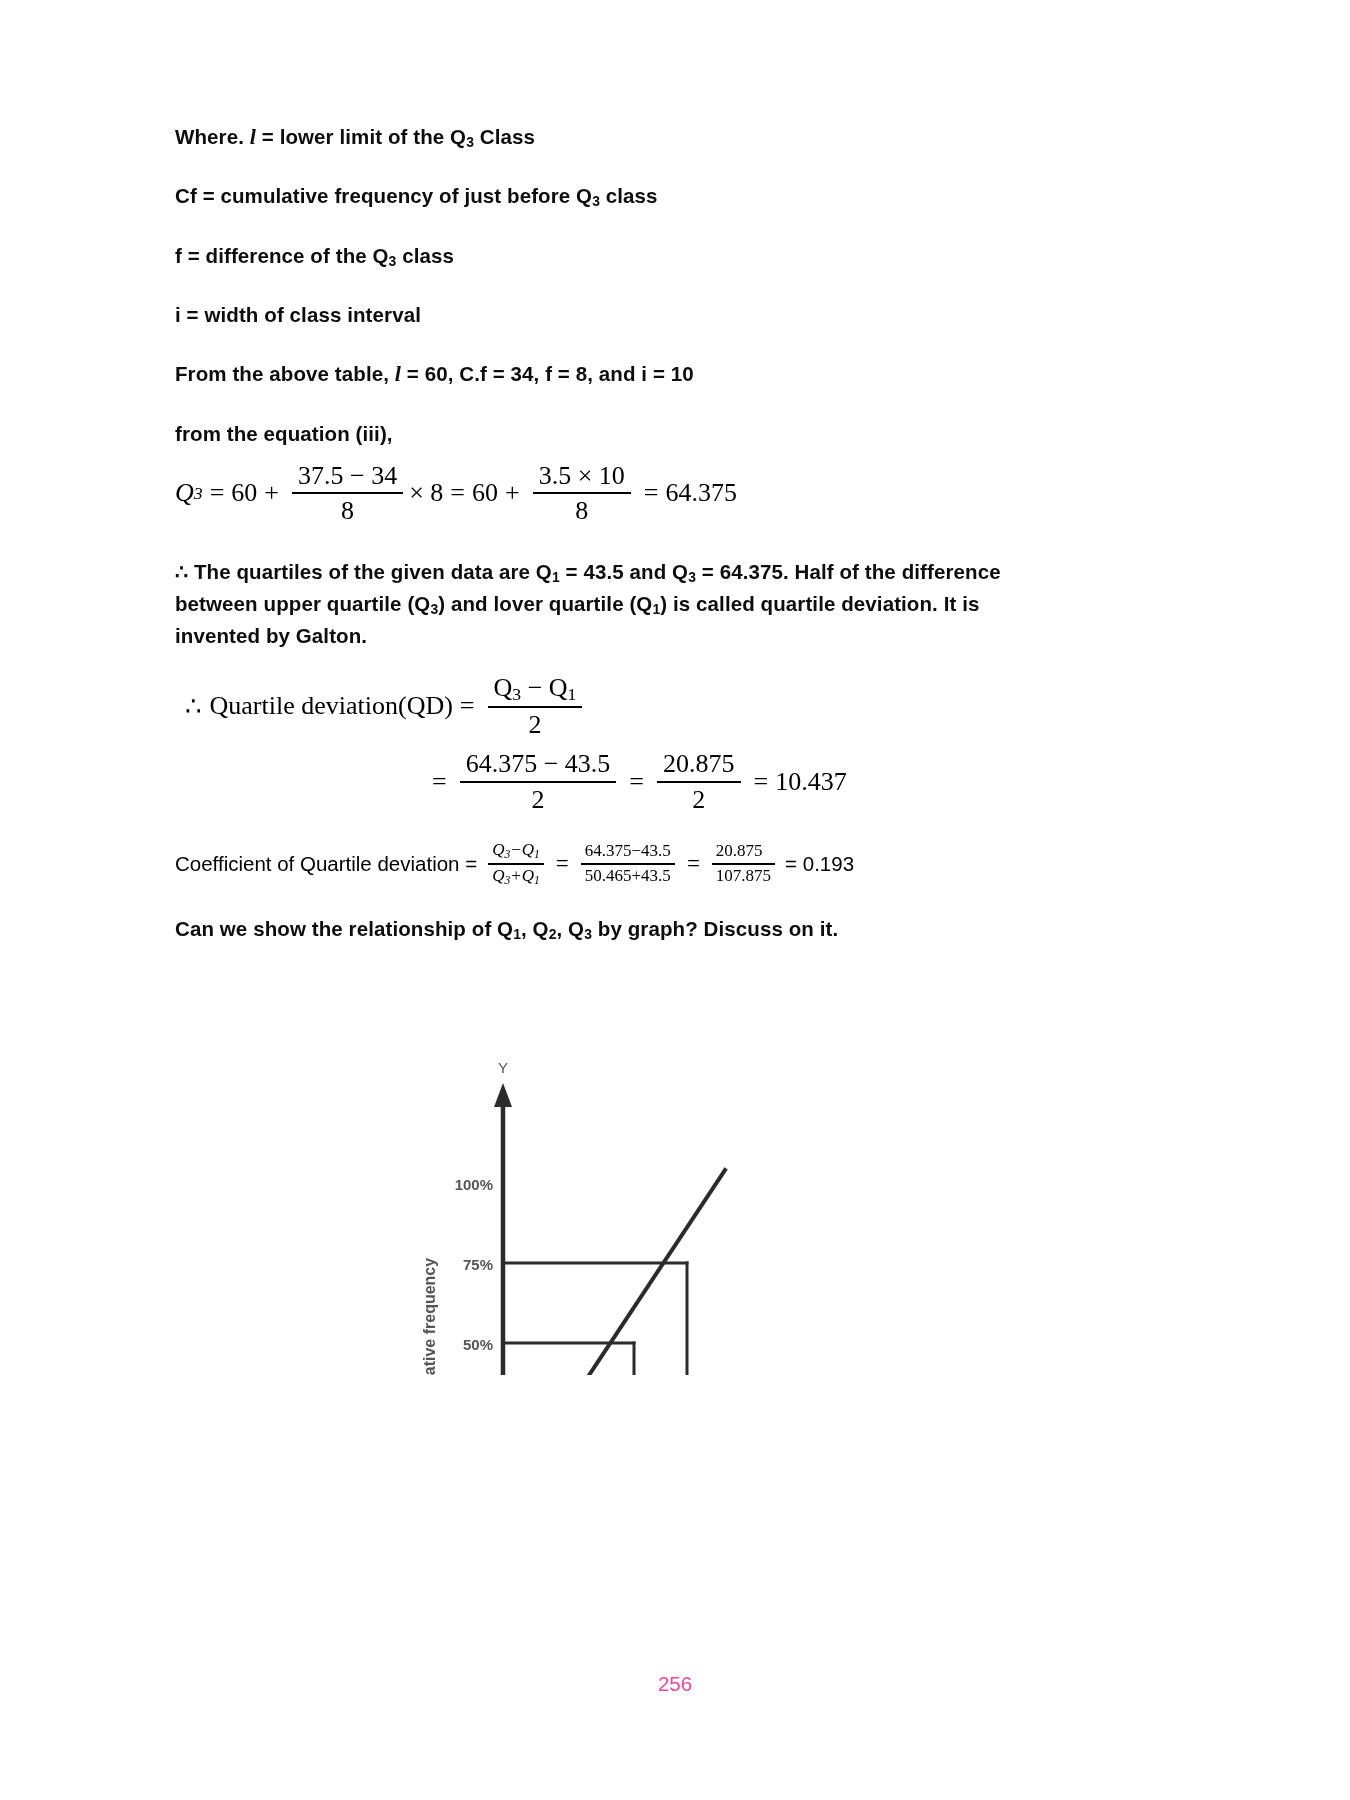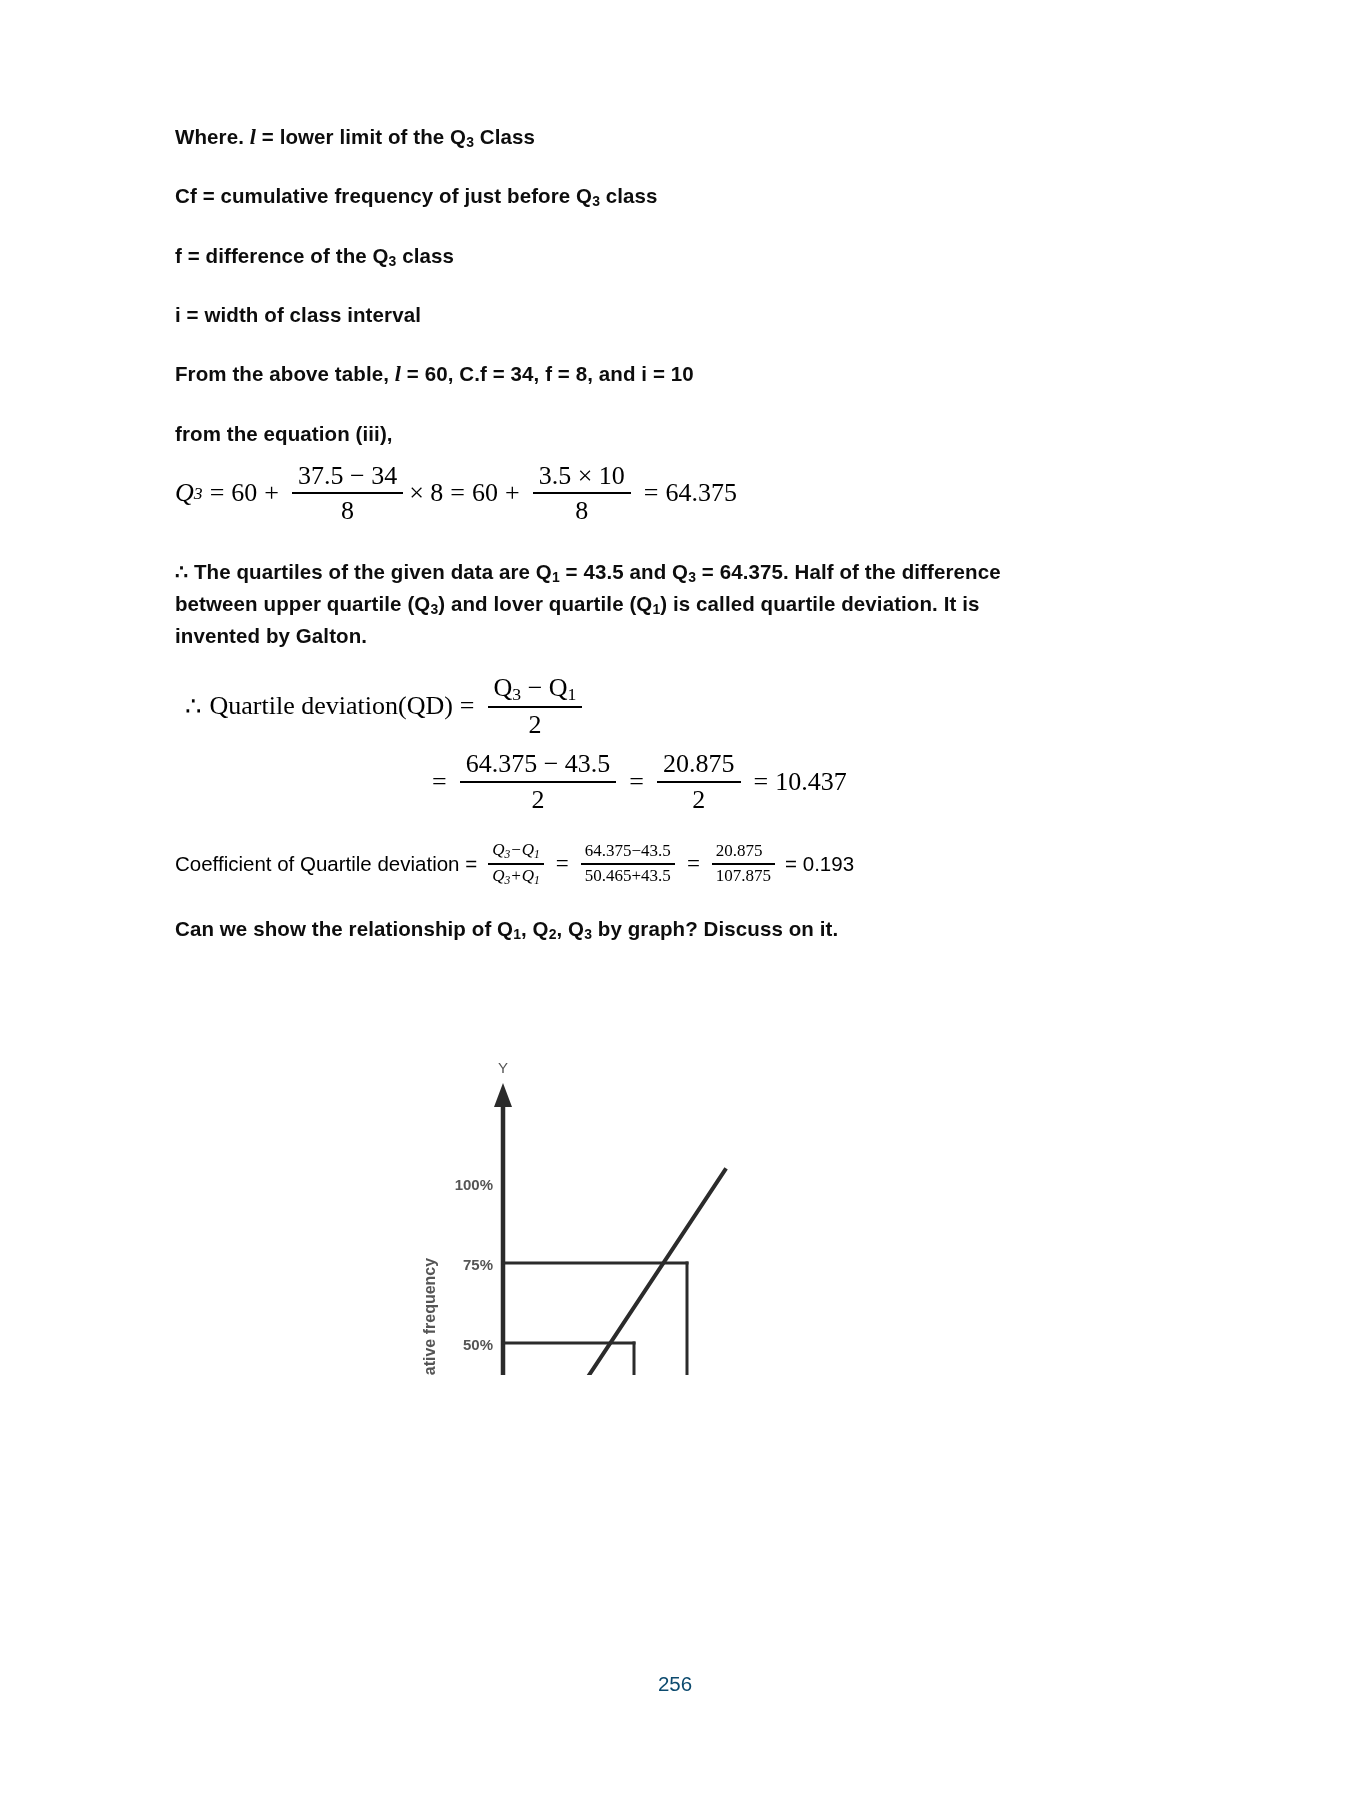--- a/index.html
+++ b/index.html
@@ -114,21 +114,21 @@
 
   
   .pageno {
     position: absolute;
     left: 0;
     top: 1672px;
     width: 1350px;
     text-align: center;
     font-family: "Liberation Sans", sans-serif;
     font-size: 20.5px;
-    color: #0c4a6e;
+    color: #ec4899;
   }
 </style>
 </head>
 <body>
 
 <div class="page">
 
   <div class="content">
 
     <p class="p"><span>Where. </span><span class="ital">l</span><span> = lower limit of the Q</span><sub>3</sub><span> Class</span></p>

